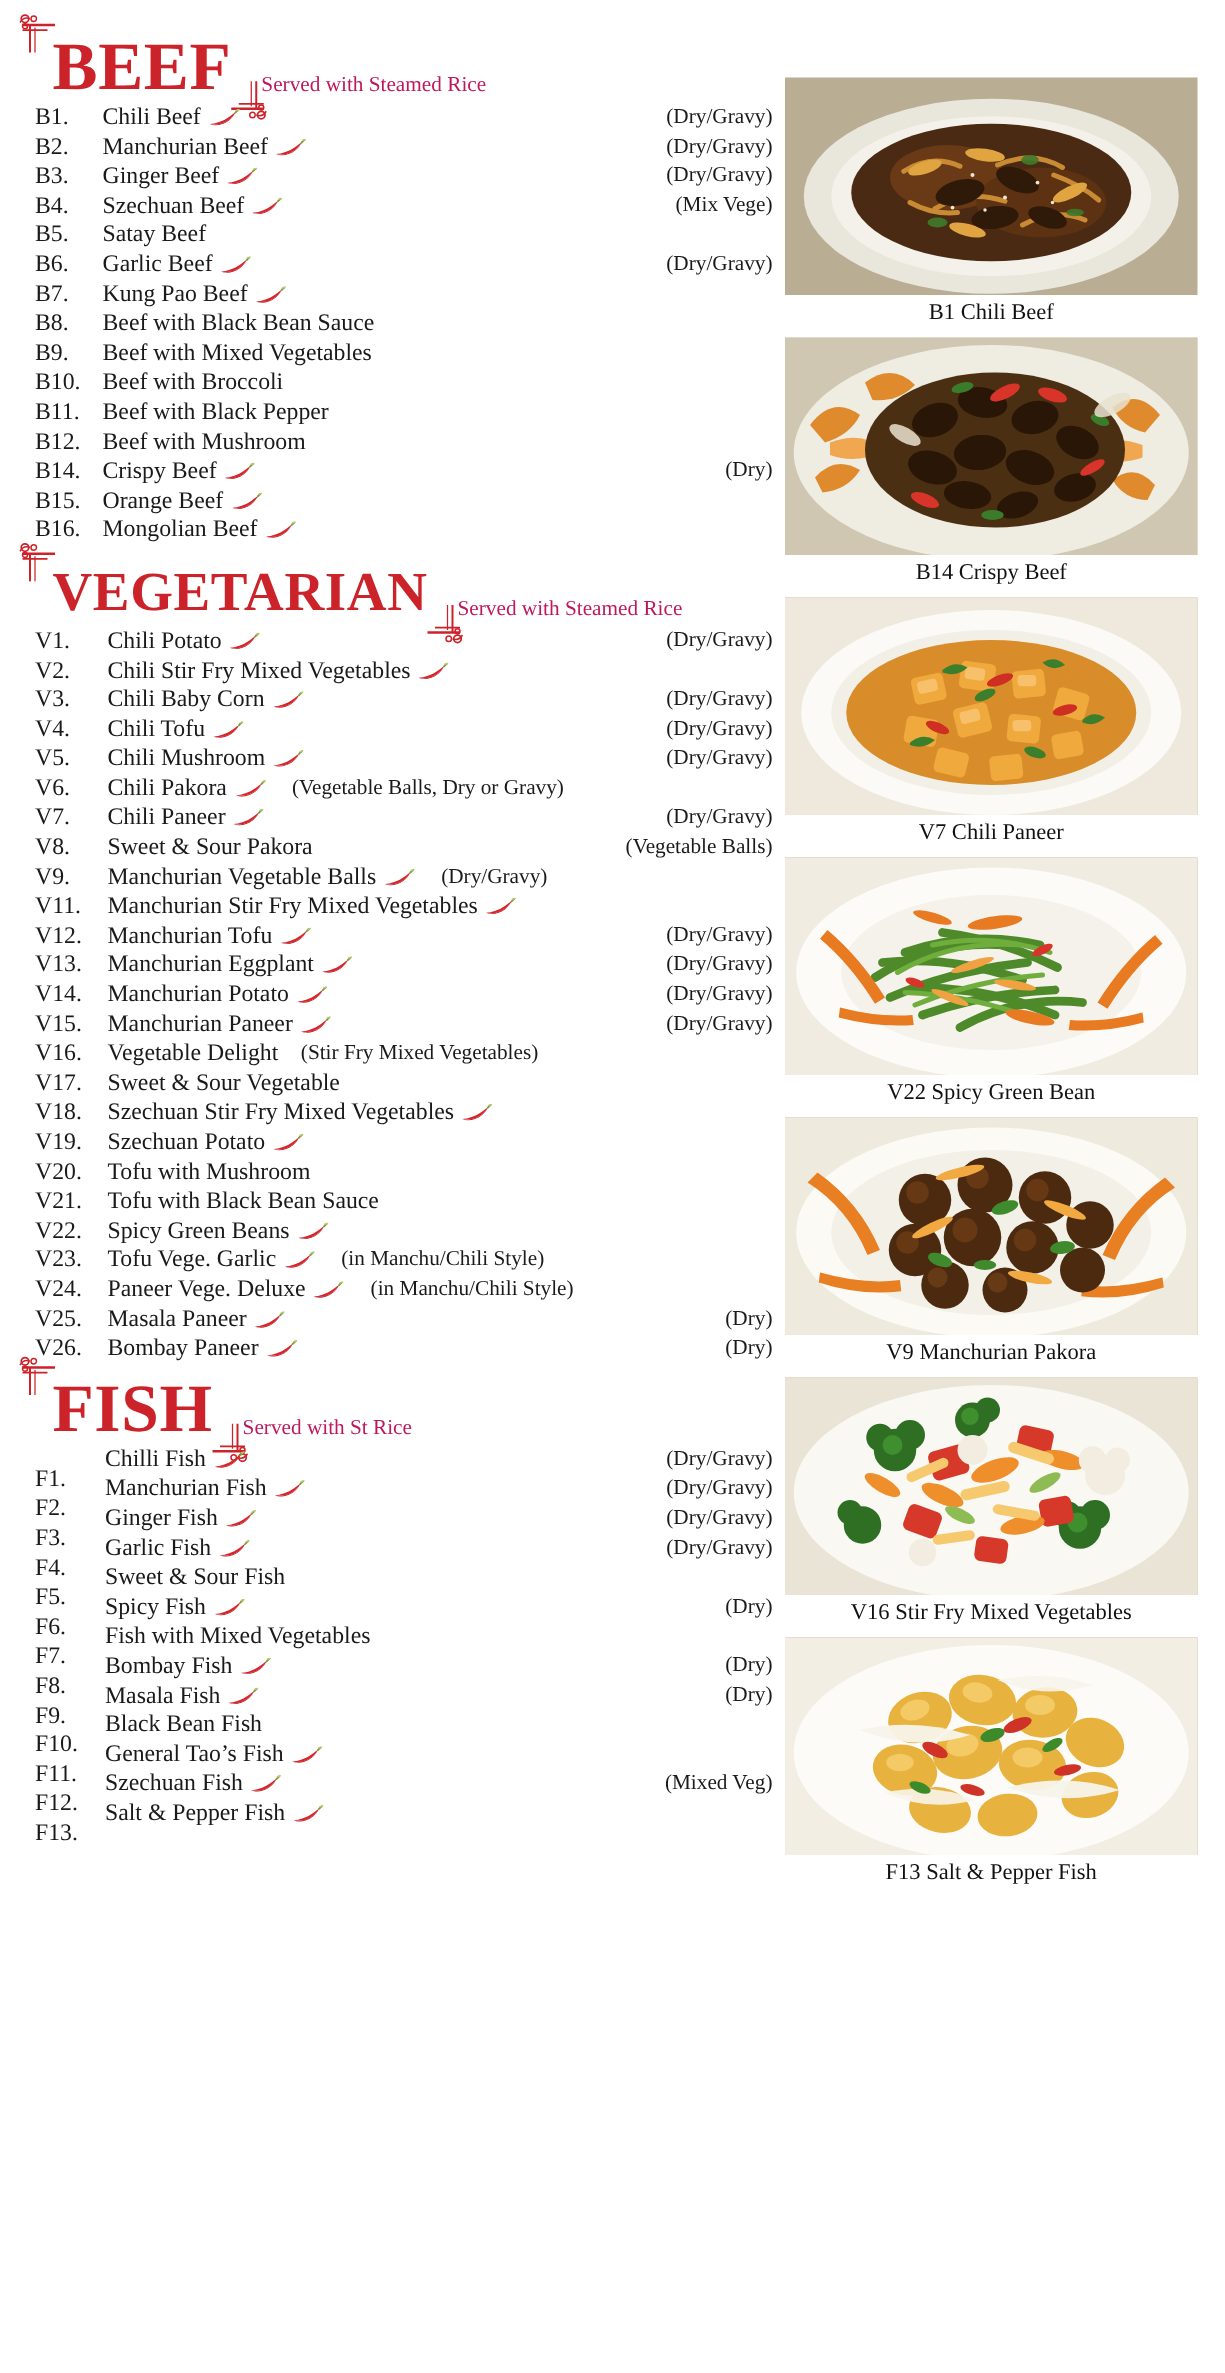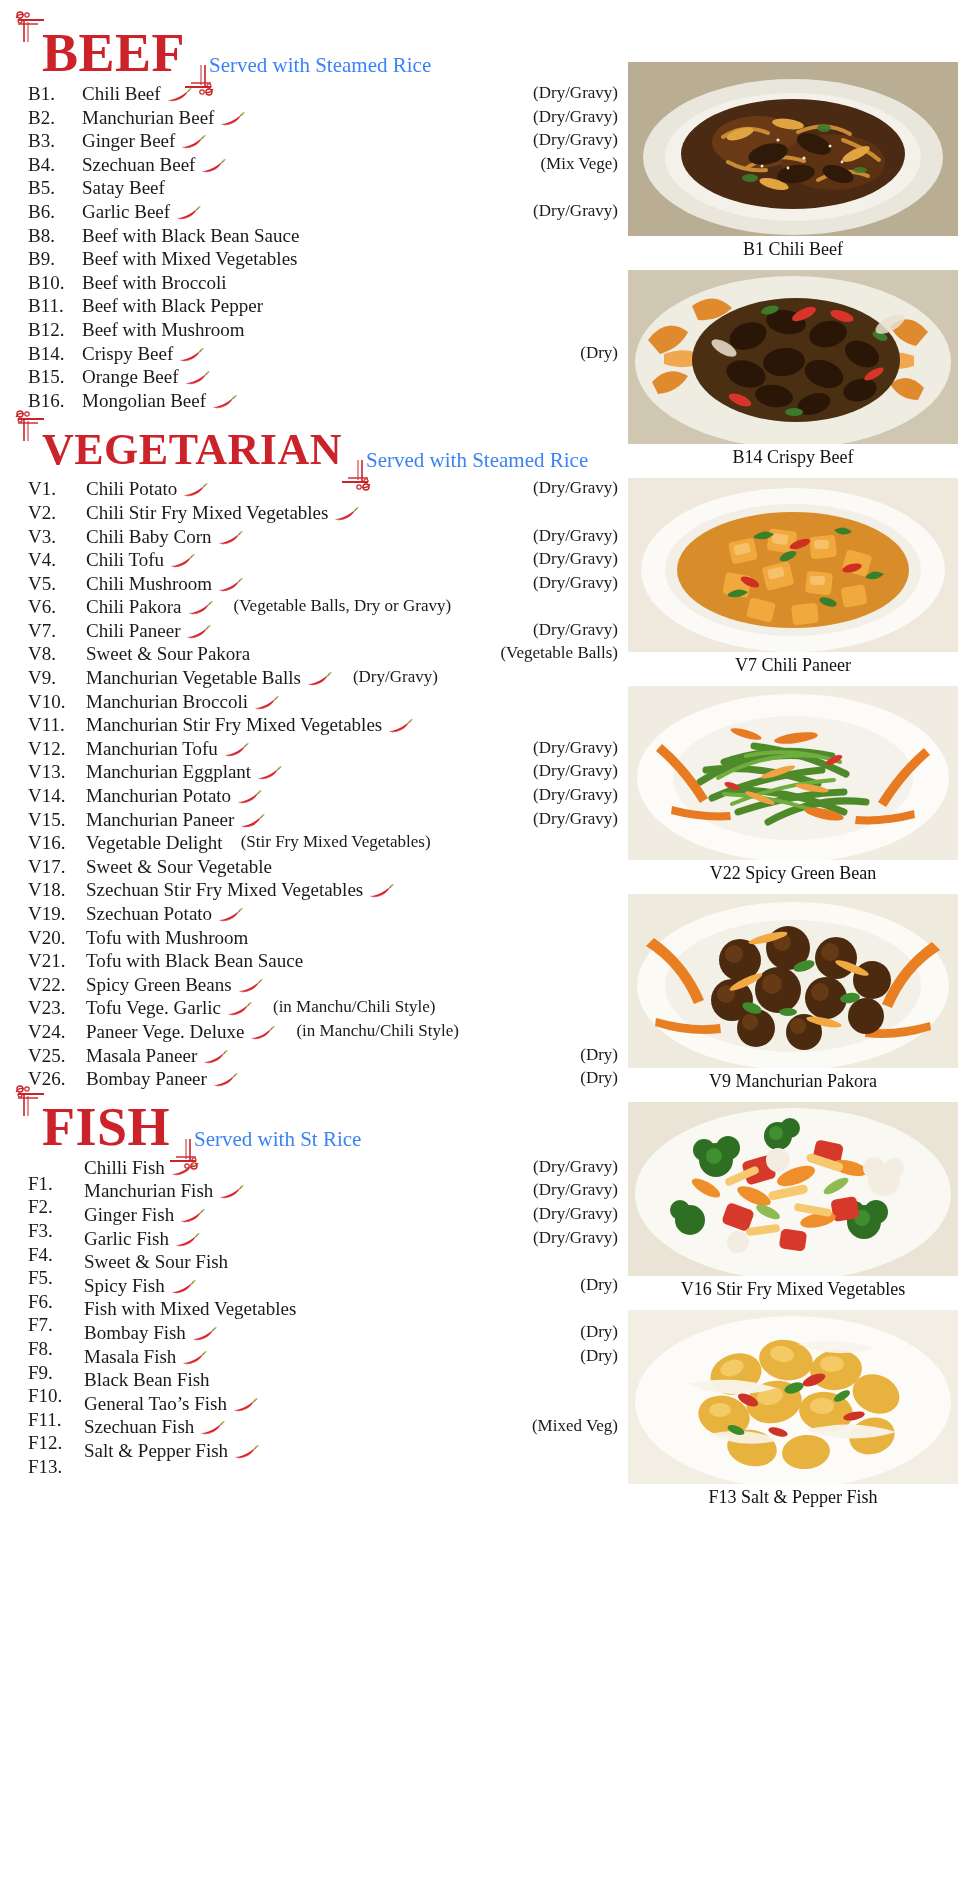--- a/index.html
+++ b/index.html
@@ -38,22 +38,22 @@
     letter-spacing:0.5px;
     padding:0 10px 0 14px;
     white-space:nowrap;
   }
   .sec-title.small { font-size:44px; line-height:50px; }
   .orn { position:absolute; width:34px; height:34px; pointer-events:none; }
   .orn svg { width:100%; height:100%; display:block; }
   .orn.tl { left:-14px; top:-16px; }
   .orn.br { right:-20px; bottom:-17px; }
   .served {
-    font-size:21px;
-    color:#3b82f6;
+    font-size:17px;
+    color:#be185d;
     align-self:flex-end;
     padding-bottom:2px;
     margin-left:14px;
     white-space:nowrap;
   }
 
   
   .items { margin-top:3px; }
   .row {
     display:flex;
@@ -201,20 +201,29 @@
             <span class="code">B6.</span>
             <span class="name-wrap"><span class="name">Garlic Beef</span><span class="chili"><svg viewBox="0 0 26 14">
                   <path d="M2.2 12.4 C6.5 13.4 13 12.2 17.6 8.4 C20.1 6.3 21.3 4.6 22 3.1 C21.2 5.2 19.6 7.3 17.4 9.1 C12.6 13 6.2 14 2.2 12.4 Z" fill="#b8161c"></path>
                   <path d="M1.6 12.1 C6.4 13.6 13.2 12.2 17.9 8.2 C20.5 6 21.8 4.2 22.6 2.6 C21.4 3.4 19.6 4.8 17.2 6.6 C12.3 10.2 6 12.2 1.6 12.1 Z" fill="#d8232a"></path>
                   <path d="M22.2 3.2 C22.9 2.2 23.6 1.5 24.4 1.1" stroke="#7f9c3a" stroke-width="1.5" fill="none" stroke-linecap="round"></path>
                   <path d="M23 1.4 L25.2 0.6" stroke="#b9c96e" stroke-width="1.1" fill="none" stroke-linecap="round"></path>
                 </svg></span></span>
             <span class="note">(Dry/Gravy)</span>
           </div>
           <div class="row">
+            <span class="code">B7.</span>
+            <span class="name-wrap"><span class="name">Kung Pao Beef</span><span class="chili"><svg viewBox="0 0 26 14">
+                  <path d="M2.2 12.4 C6.5 13.4 13 12.2 17.6 8.4 C20.1 6.3 21.3 4.6 22 3.1 C21.2 5.2 19.6 7.3 17.4 9.1 C12.6 13 6.2 14 2.2 12.4 Z" fill="#b8161c"></path>
+                  <path d="M1.6 12.1 C6.4 13.6 13.2 12.2 17.9 8.2 C20.5 6 21.8 4.2 22.6 2.6 C21.4 3.4 19.6 4.8 17.2 6.6 C12.3 10.2 6 12.2 1.6 12.1 Z" fill="#d8232a"></path>
+                  <path d="M22.2 3.2 C22.9 2.2 23.6 1.5 24.4 1.1" stroke="#7f9c3a" stroke-width="1.5" fill="none" stroke-linecap="round"></path>
+                  <path d="M23 1.4 L25.2 0.6" stroke="#b9c96e" stroke-width="1.1" fill="none" stroke-linecap="round"></path>
+                </svg></span></span>
+          </div>
+          <div class="row">
             <span class="code">B8.</span>
             <span class="name-wrap"><span class="name">Beef with Black Bean Sauce</span></span>
           </div>
           <div class="row">
             <span class="code">B9.</span>
             <span class="name-wrap"><span class="name">Beef with Mixed Vegetables</span></span>
           </div>
           <div class="row">
             <span class="code">B10.</span>
             <span class="name-wrap"><span class="name">Beef with Broccoli</span></span>
@@ -367,29 +376,20 @@
             <span class="code">V9.</span>
             <span class="name-wrap"><span class="name">Manchurian Vegetable Balls</span><span class="chili"><svg viewBox="0 0 26 14">
                   <path d="M2.2 12.4 C6.5 13.4 13 12.2 17.6 8.4 C20.1 6.3 21.3 4.6 22 3.1 C21.2 5.2 19.6 7.3 17.4 9.1 C12.6 13 6.2 14 2.2 12.4 Z" fill="#b8161c"></path>
                   <path d="M1.6 12.1 C6.4 13.6 13.2 12.2 17.9 8.2 C20.5 6 21.8 4.2 22.6 2.6 C21.4 3.4 19.6 4.8 17.2 6.6 C12.3 10.2 6 12.2 1.6 12.1 Z" fill="#d8232a"></path>
                   <path d="M22.2 3.2 C22.9 2.2 23.6 1.5 24.4 1.1" stroke="#7f9c3a" stroke-width="1.5" fill="none" stroke-linecap="round"></path>
                   <path d="M23 1.4 L25.2 0.6" stroke="#b9c96e" stroke-width="1.1" fill="none" stroke-linecap="round"></path>
                 </svg></span></span>
             <span class="note inline">(Dry/Gravy)</span>
           </div>
           <div class="row vsec">
-            <span class="code">V10.</span>
-            <span class="name-wrap"><span class="name">Manchurian Broccoli</span><span class="chili"><svg viewBox="0 0 26 14">
-                  <path d="M2.2 12.4 C6.5 13.4 13 12.2 17.6 8.4 C20.1 6.3 21.3 4.6 22 3.1 C21.2 5.2 19.6 7.3 17.4 9.1 C12.6 13 6.2 14 2.2 12.4 Z" fill="#b8161c"></path>
-                  <path d="M1.6 12.1 C6.4 13.6 13.2 12.2 17.9 8.2 C20.5 6 21.8 4.2 22.6 2.6 C21.4 3.4 19.6 4.8 17.2 6.6 C12.3 10.2 6 12.2 1.6 12.1 Z" fill="#d8232a"></path>
-                  <path d="M22.2 3.2 C22.9 2.2 23.6 1.5 24.4 1.1" stroke="#7f9c3a" stroke-width="1.5" fill="none" stroke-linecap="round"></path>
-                  <path d="M23 1.4 L25.2 0.6" stroke="#b9c96e" stroke-width="1.1" fill="none" stroke-linecap="round"></path>
-                </svg></span></span>
-          </div>
-          <div class="row vsec">
             <span class="code">V11.</span>
             <span class="name-wrap"><span class="name">Manchurian Stir Fry Mixed Vegetables</span><span class="chili"><svg viewBox="0 0 26 14">
                   <path d="M2.2 12.4 C6.5 13.4 13 12.2 17.6 8.4 C20.1 6.3 21.3 4.6 22 3.1 C21.2 5.2 19.6 7.3 17.4 9.1 C12.6 13 6.2 14 2.2 12.4 Z" fill="#b8161c"></path>
                   <path d="M1.6 12.1 C6.4 13.6 13.2 12.2 17.9 8.2 C20.5 6 21.8 4.2 22.6 2.6 C21.4 3.4 19.6 4.8 17.2 6.6 C12.3 10.2 6 12.2 1.6 12.1 Z" fill="#d8232a"></path>
                   <path d="M22.2 3.2 C22.9 2.2 23.6 1.5 24.4 1.1" stroke="#7f9c3a" stroke-width="1.5" fill="none" stroke-linecap="round"></path>
                   <path d="M23 1.4 L25.2 0.6" stroke="#b9c96e" stroke-width="1.1" fill="none" stroke-linecap="round"></path>
                 </svg></span></span>
           </div>
           <div class="row vsec">
             <span class="code">V12.</span>

